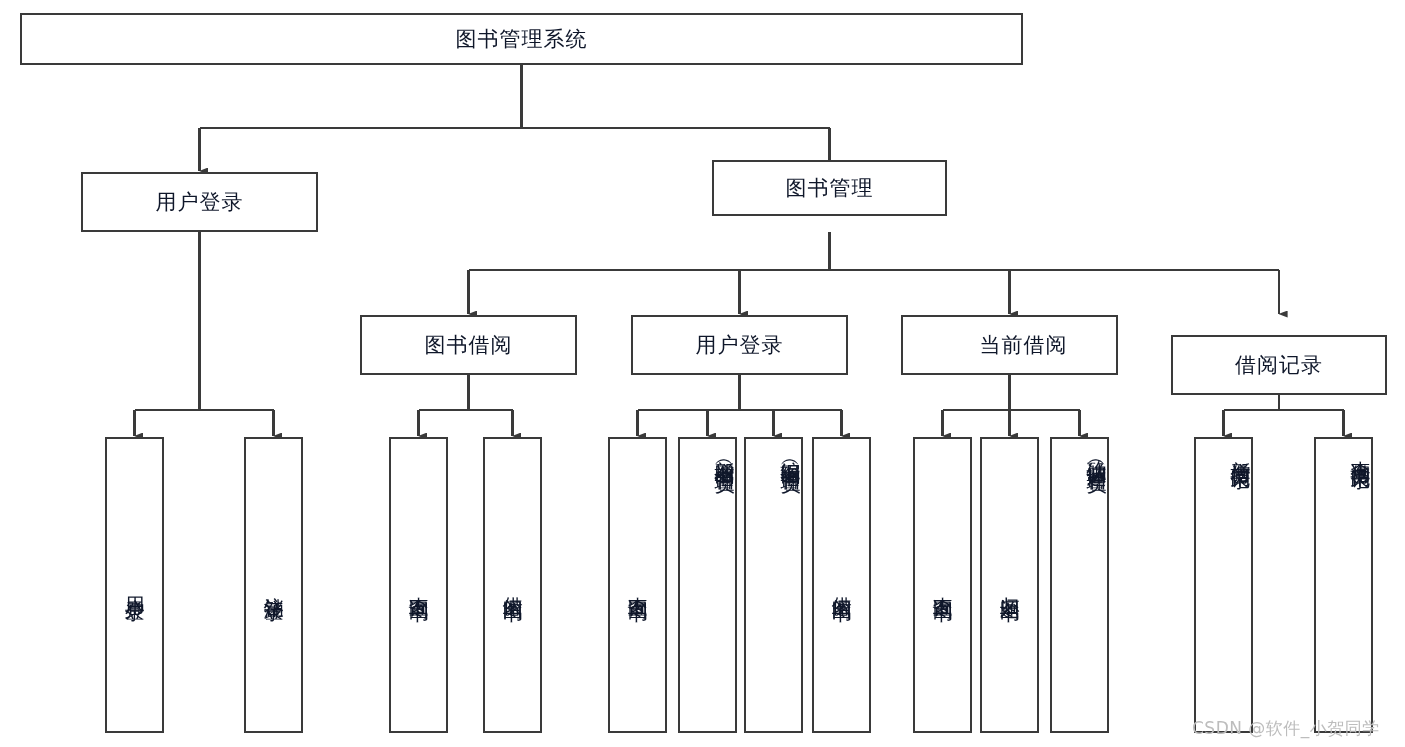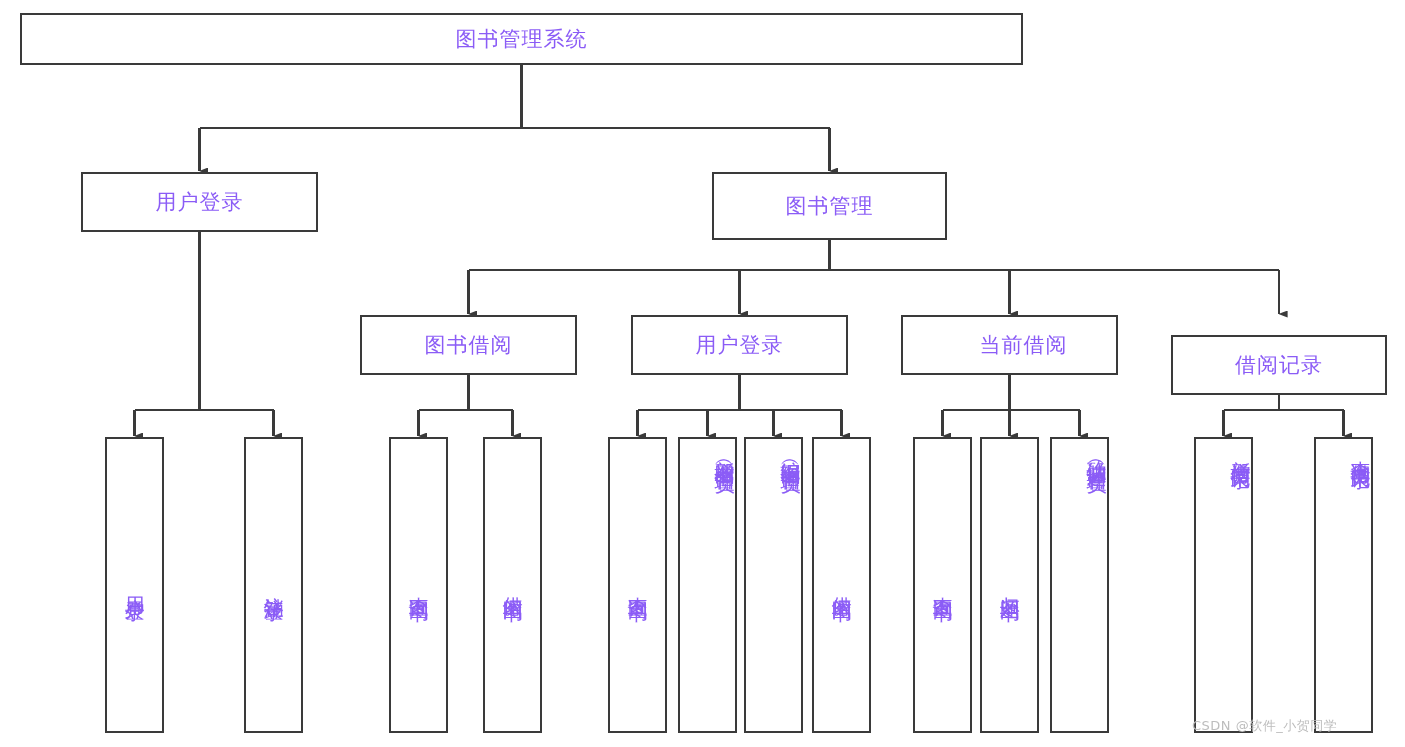--- a/index.html
+++ b/index.html
@@ -18,21 +18,21 @@
     overflow: hidden;
   }
   .node {
     position: absolute;
     box-sizing: border-box;
     border: 2.5px solid #3a3a3a;
     background: #ffffff;
     display: flex;
     align-items: center;
     justify-content: center;
-    color: #8b5cf6;
+    color: #0f172a;
     line-height: 1.08;
   }
   .node.h {
     font-size: 21px;
     letter-spacing: 1px;
   }
   .node.v {
     font-size: 20px;
     writing-mode: vertical-rl;
     text-orientation: upright;
@@ -51,21 +51,21 @@
   #links {
     position: absolute;
     left: 0;
     top: 0;
     width: 1405px;
     height: 747px;
     pointer-events: none;
   }
   .watermark {
     position: absolute;
-    font-size: 13px;
+    font-size: 17px;
     color: #bdbdbd;
     white-space: nowrap;
     letter-spacing: 0.5px;
   }
 </style>
 </head>
 <body>
 
 <div id="canvas">
   <svg id="links" viewBox="0 0 1405 747">
@@ -114,21 +114,21 @@
       </div>
       <div class="node h" style="left: 81px; top: 172px; width: 237px; height: 60px;">
         <span>用户登录</span>
       </div>
       <div class="node v center" style="left: 105px; top: 437px; width: 59px; height: 296px;">
         <span>用户登录</span>
       </div>
       <div class="node v center" style="left: 244px; top: 437px; width: 59px; height: 296px;">
         <span>注销登录</span>
       </div>
-      <div class="node h" style="left: 712px; top: 172px; width: 235px; height: 68px;">
+      <div class="node h" style="left: 712px; top: 160px; width: 235px; height: 56px;">
         <span>图书管理</span>
       </div>
       <div class="node h" style="left: 360px; top: 315px; width: 217px; height: 60px;">
         <span>图书借阅</span>
       </div>
       <div class="node v center" style="left: 389px; top: 437px; width: 59px; height: 296px;">
         <span>查询图书</span>
       </div>
       <div class="node v center" style="left: 483px; top: 437px; width: 59px; height: 296px;">
         <span>借阅图书</span>

